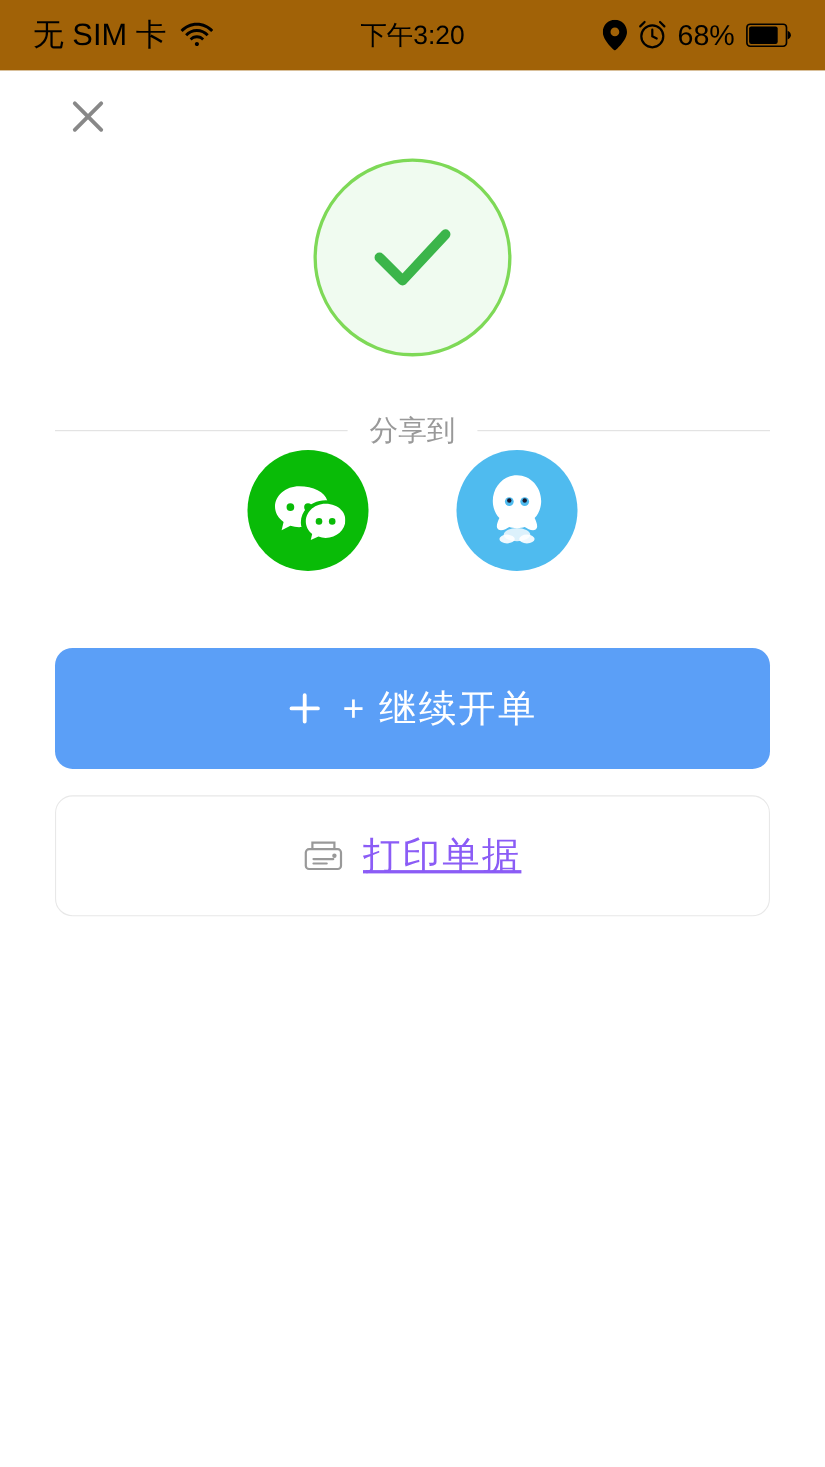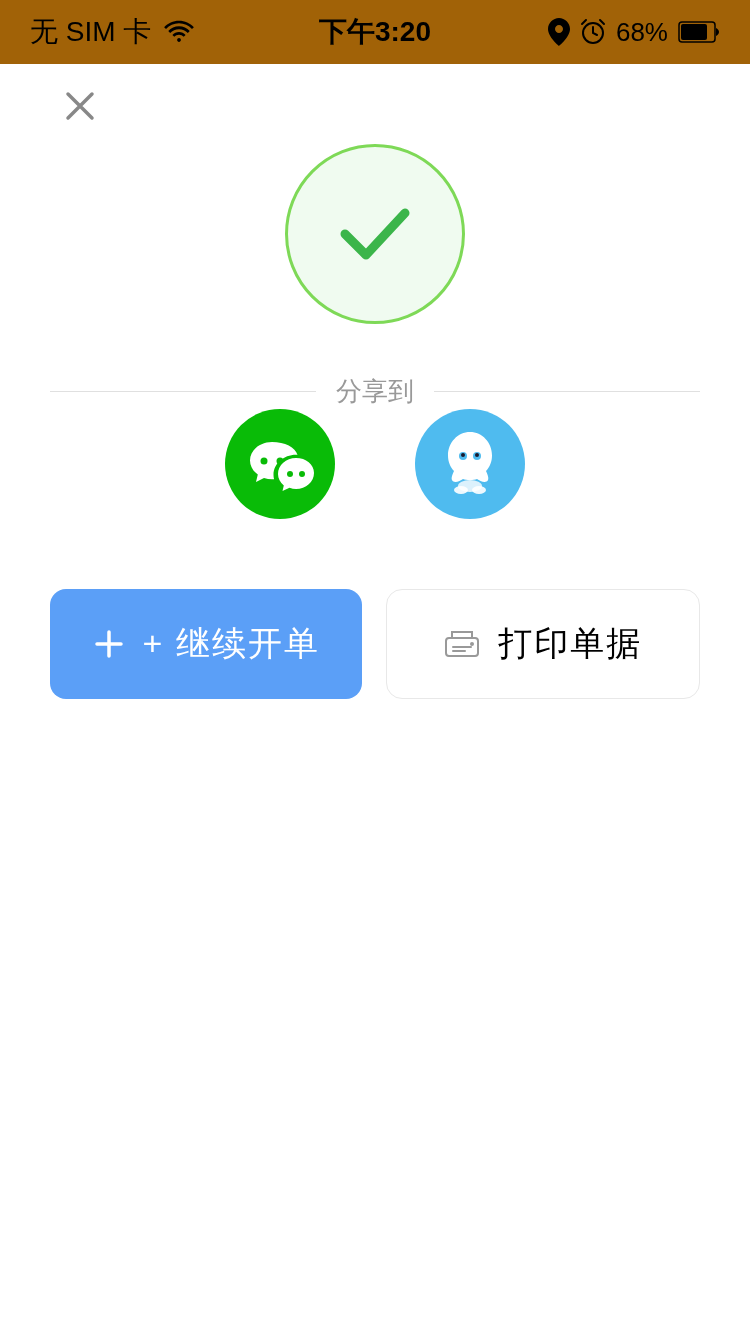--- a/index.html
+++ b/index.html
@@ -36,22 +36,22 @@
       gap: 12px;
       font-size: 28px;
       font-weight: 400;
       color: #000;
     }
 
     .status-center {
       position: absolute;
       left: 50%;
       transform: translateX(-50%);
-      font-size: 28px;
-      font-weight: 700;
+      font-size: 24px;
+      font-weight: 400;
       color: #000;
     }
 
     .status-right {
       display: flex;
       align-items: center;
       gap: 10px;
       font-size: 26px;
       color: #000;
     }
@@ -164,21 +164,21 @@
     }
 
     .qq-btn {
       background: #4FBBEF;
     }
 
     
     .actions {
       width: 650px;
       display: flex;
-      flex-direction: row;
+      flex-direction: column;
       gap: 24px;
     }
 
     .action-btn {
       width: 100%;
       height: 110px;
       border-radius: 16px;
       display: flex;
       align-items: center;
       justify-content: center;
@@ -298,18 +298,18 @@
     </button>
 
     <button class="action-btn action-btn-secondary">
       <svg width="36" height="32" viewBox="0 0 36 32" fill="none">
         <rect x="2" y="10" width="32" height="18" rx="3" stroke="#999" stroke-width="2" fill="none"></rect>
         <rect x="8" y="18" width="20" height="2" rx="1" fill="#999"></rect>
         <rect x="8" y="22" width="14" height="2" rx="1" fill="#999"></rect>
         <path d="M8 10V4H28V10" stroke="#999" stroke-width="2" fill="none"></path>
         <circle cx="28" cy="16" r="2" fill="#999"></circle>
       </svg>
-      <span style="color:#000000; letter-spacing:2px;">打印单据</span>
+      <span style="color:#8b5cf6; letter-spacing:2px;text-decoration:underline;">打印单据</span>
     </button>
 
 
   </div>
 </div>
 
 </body></html>

